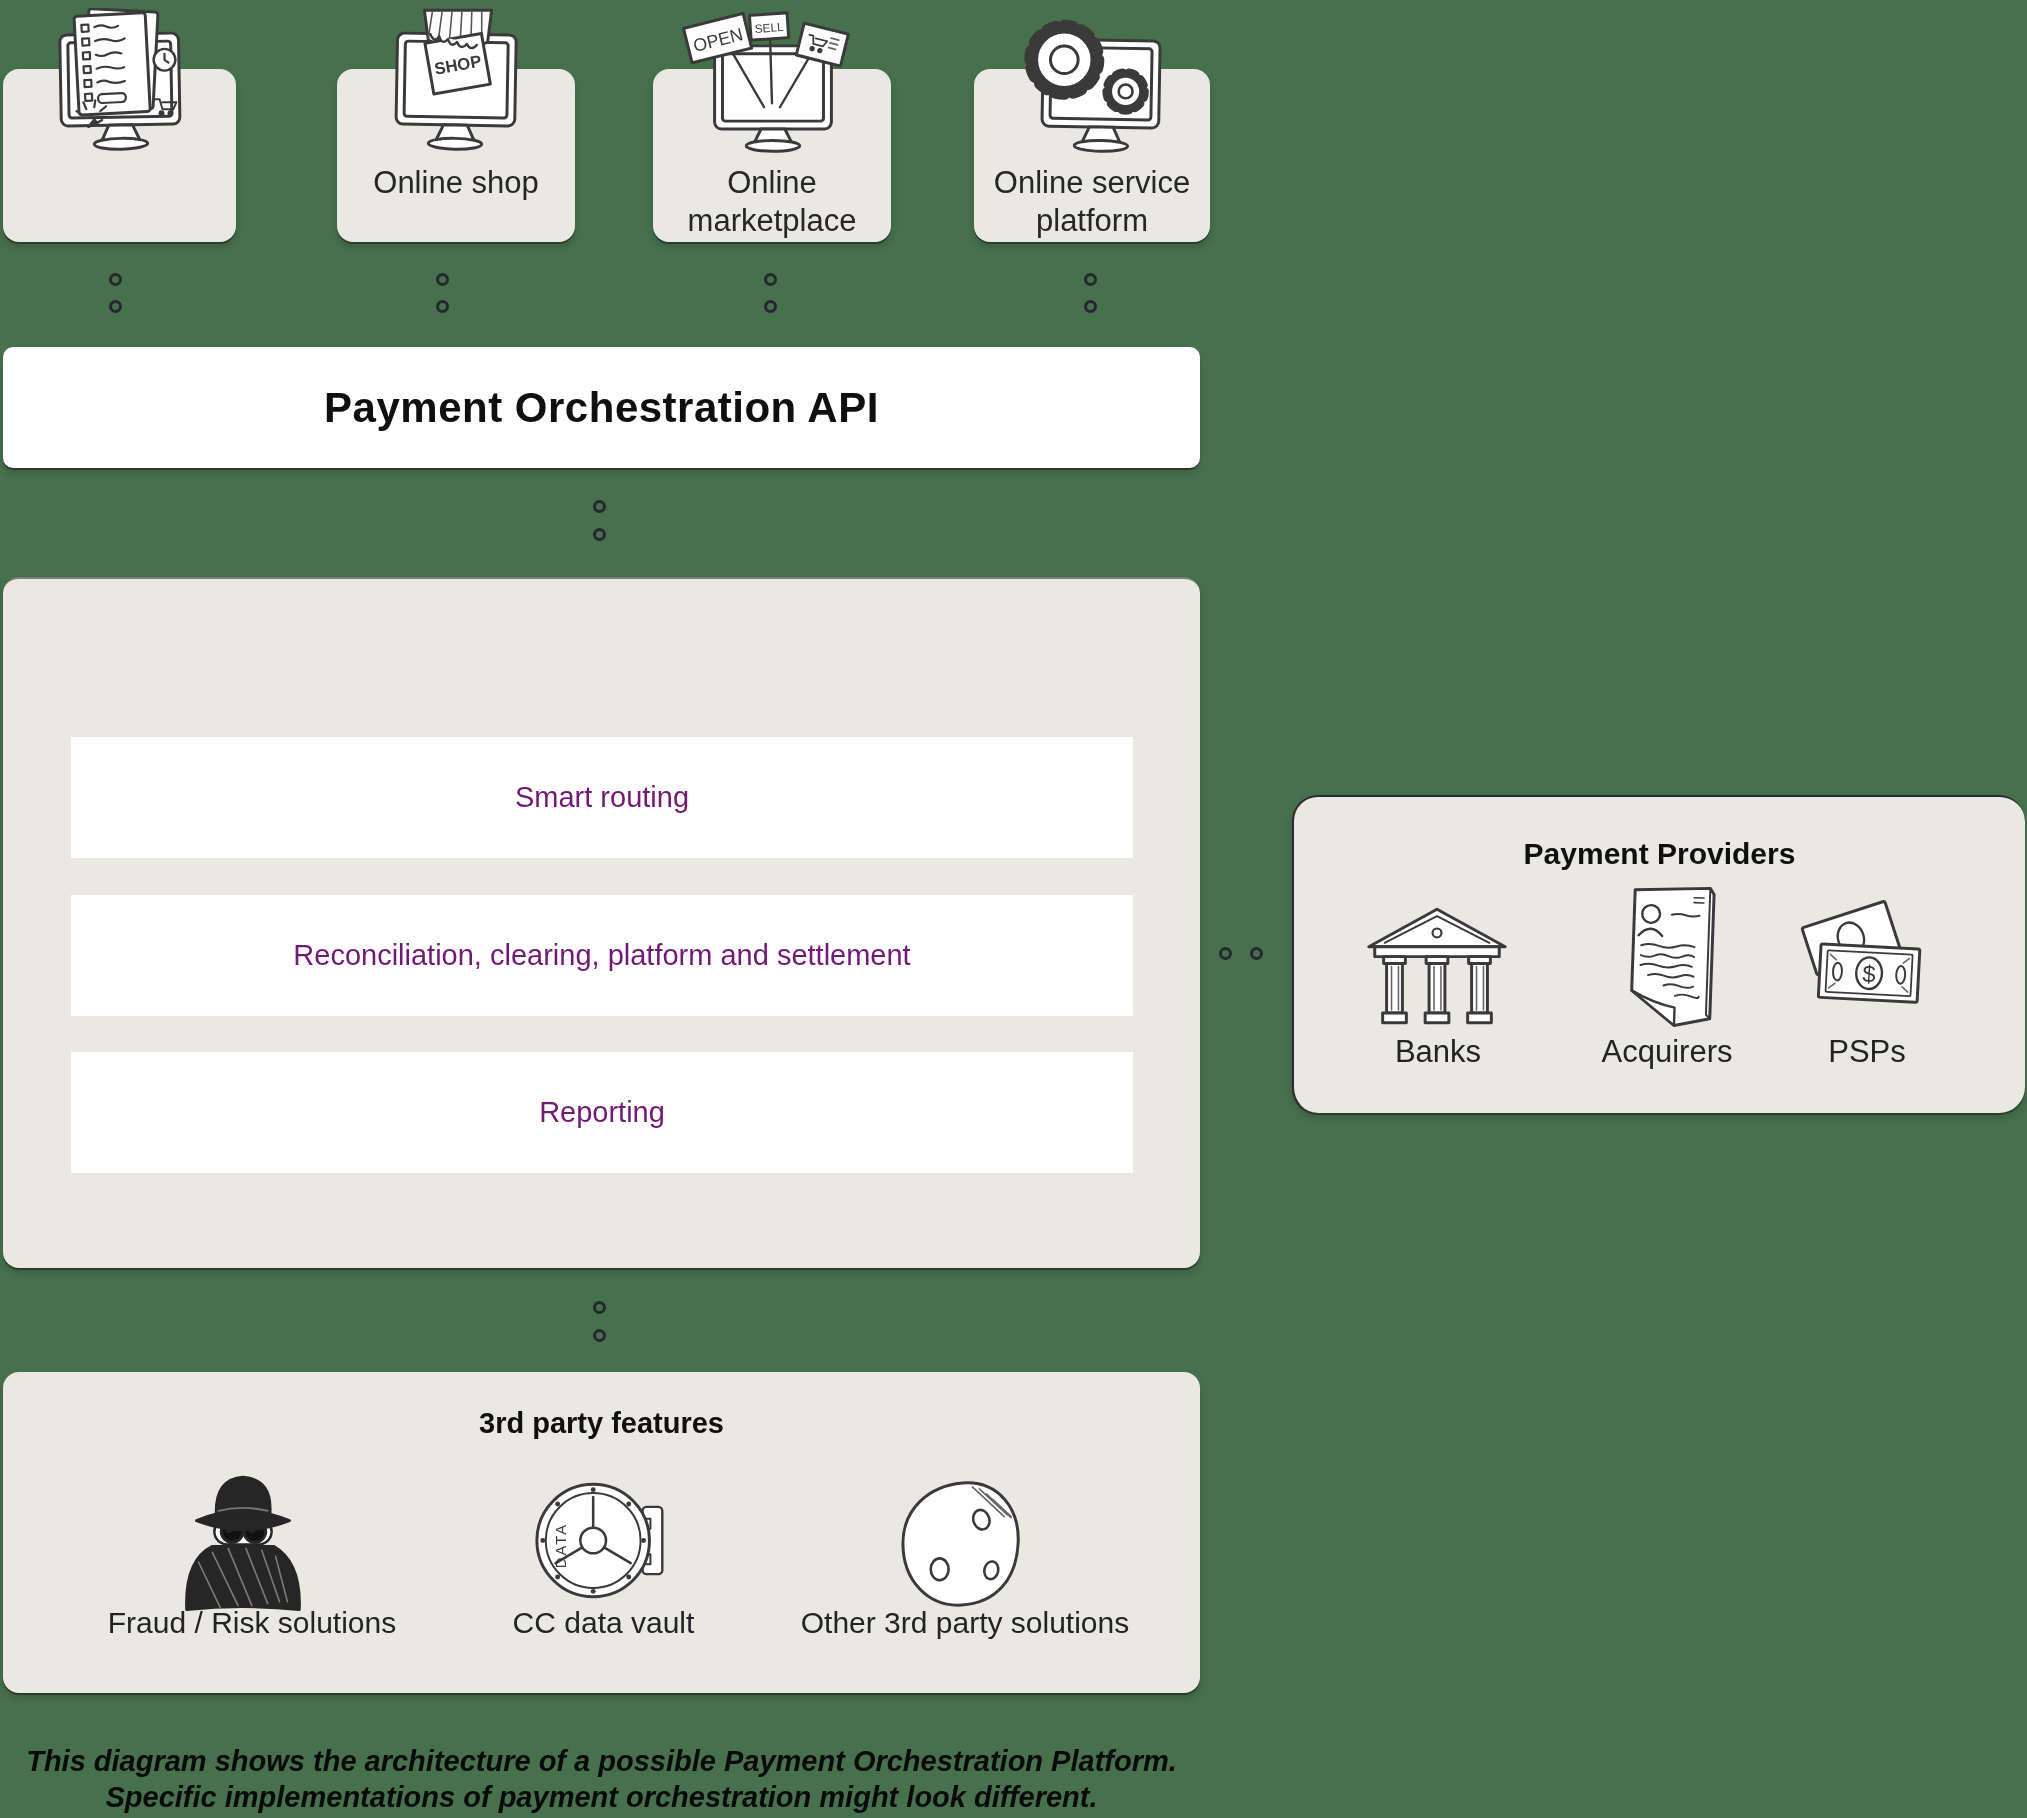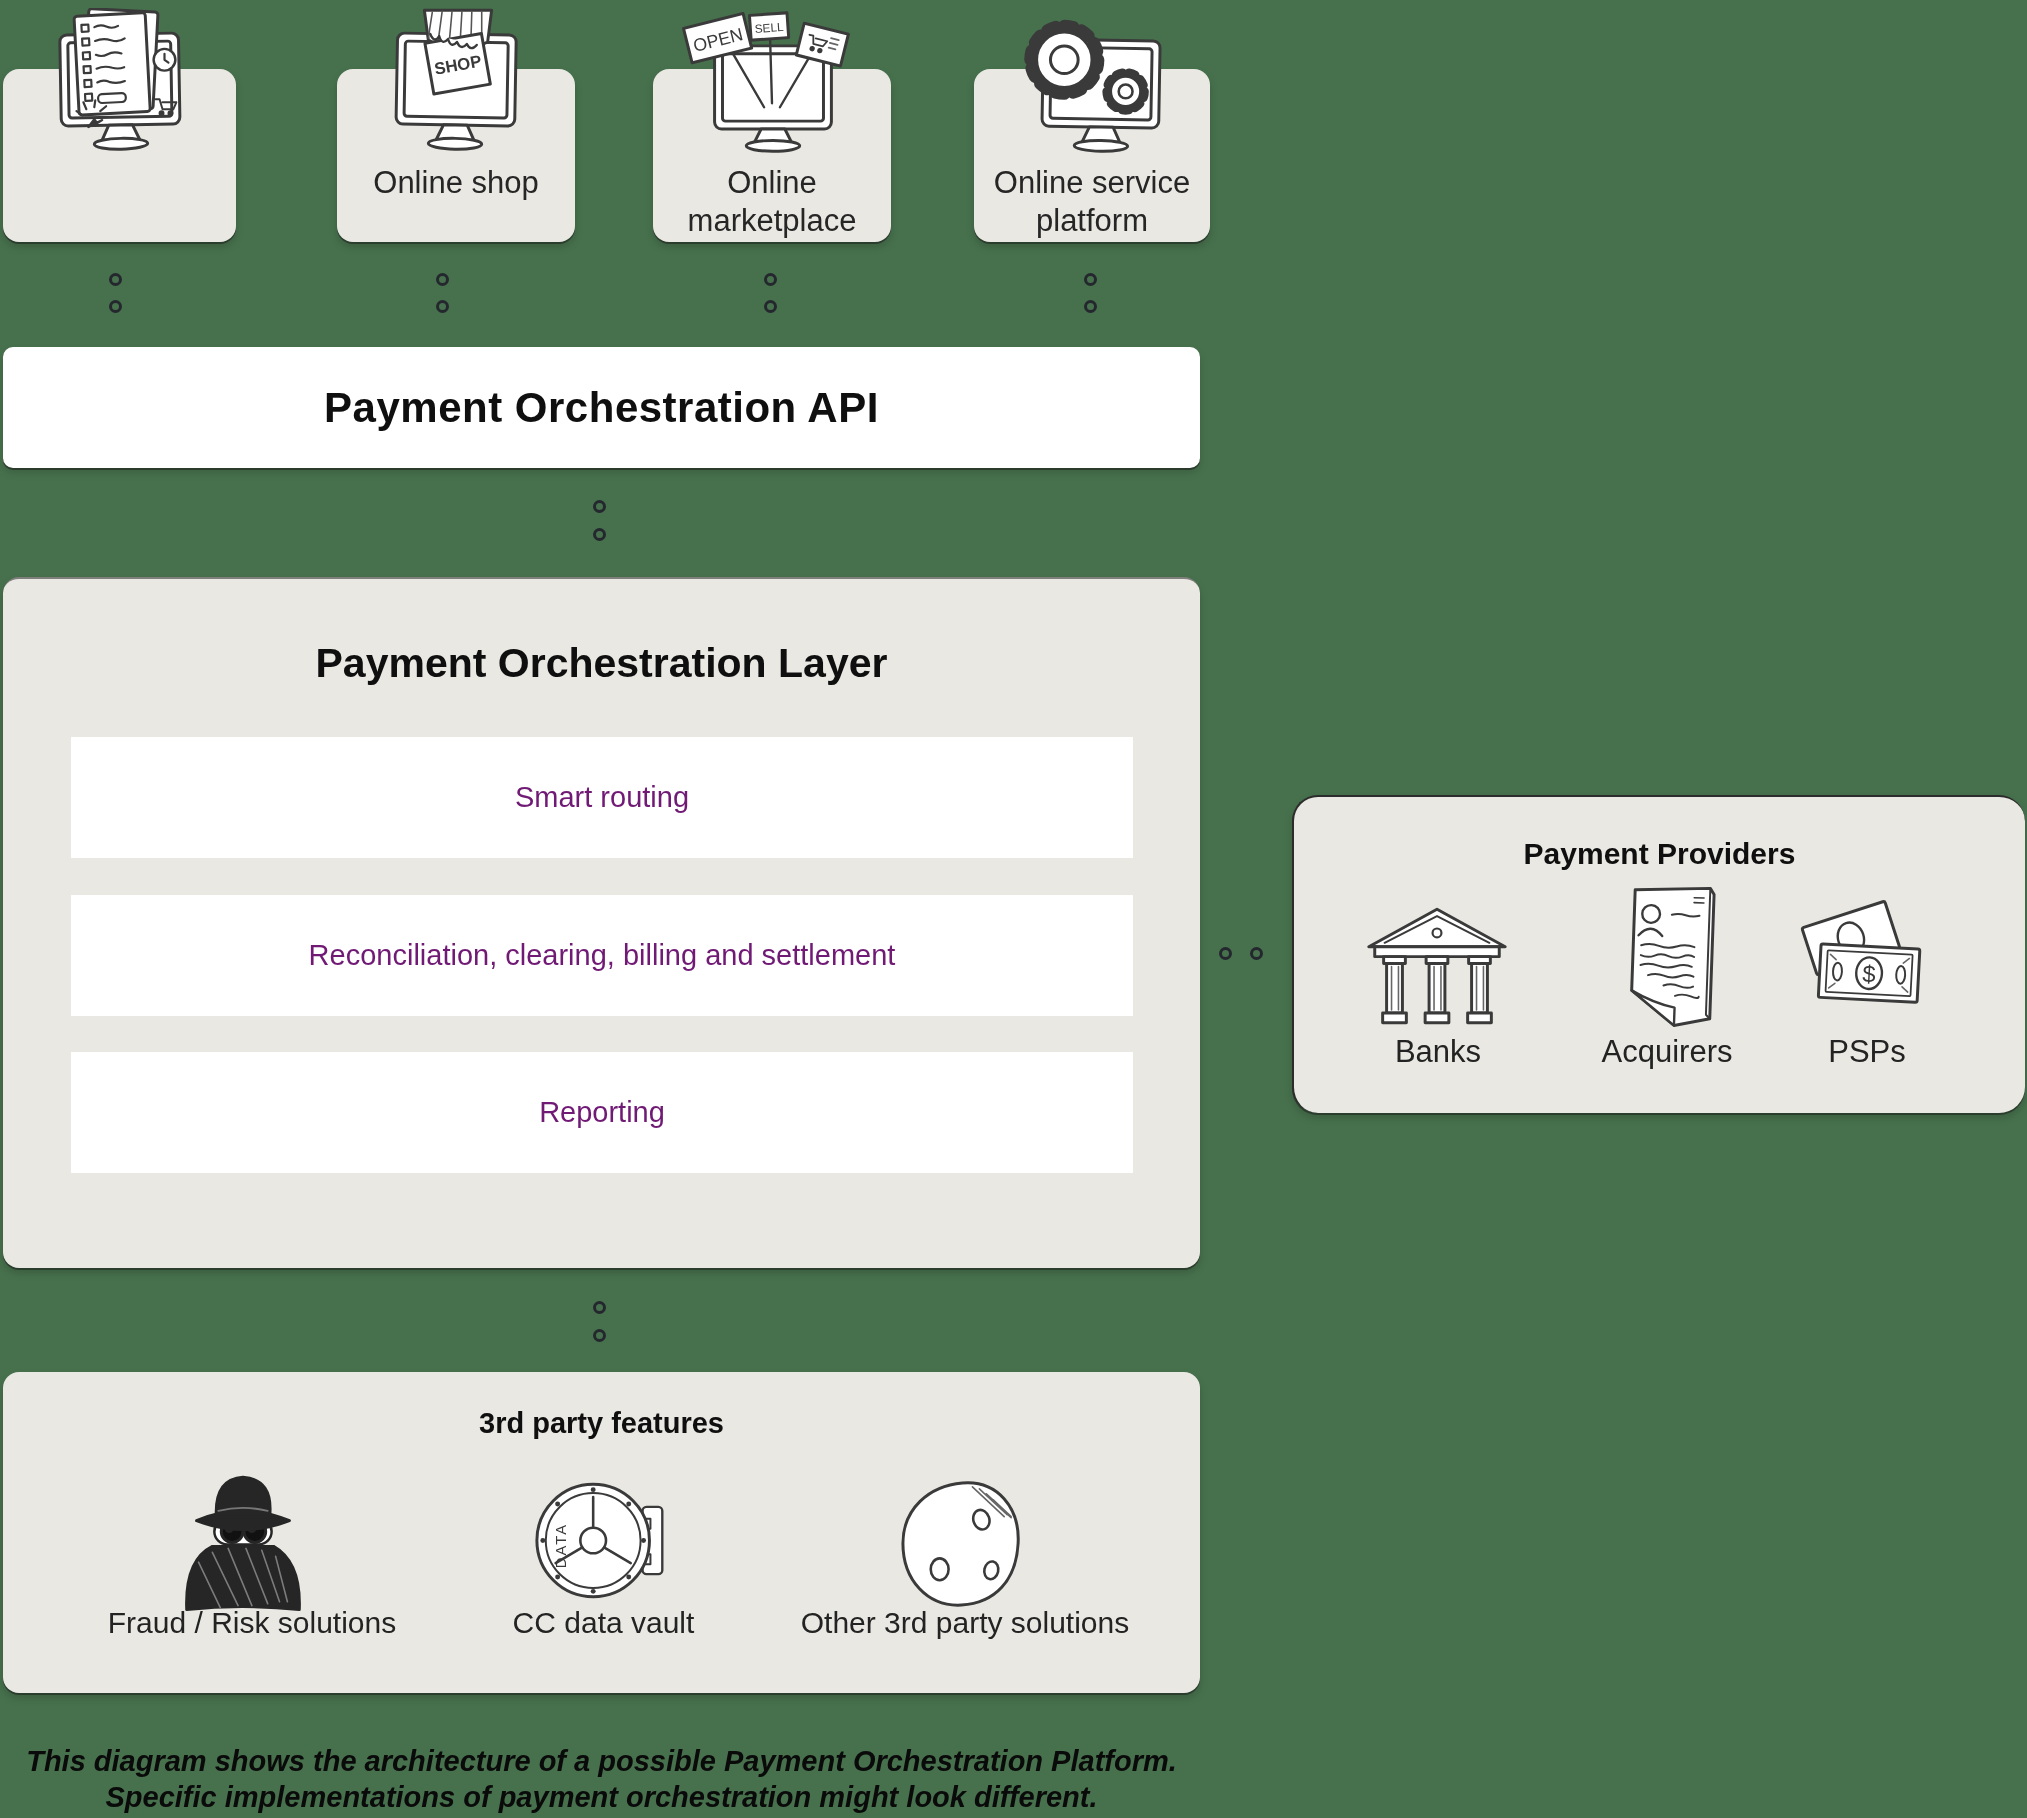--- a/index.html
+++ b/index.html
@@ -174,26 +174,25 @@
   <span class="dot" style="left:1084px;top:300px;"></span>
 
   <div class="whitebox" style="left:3px;top:347px;width:1197px;height:121px;">
     <div class="big-title" style="top:37px;font-size:42px;letter-spacing:0.5px;">Payment Orchestration API</div>
   </div>
 
   <span class="dot" style="left:593px;top:500px;"></span>
   <span class="dot" style="left:593px;top:528px;"></span>
 
   <div class="box" style="left:3px;top:577px;width:1197px;height:689px;border-top:2px solid rgba(40,40,40,0.55);">
-    <div class="big-title" style="top:61px;font-size:41px;">Payment Orchestration Layer</div>
     <div class="row" style="top:158px;">
       <span>Smart routing</span>
     </div>
     <div class="row" style="top:316px;">
-      <span>Reconciliation, clearing, billing and settlement</span>
+      <span>Reconciliation, clearing, platform and settlement</span>
     </div>
     <div class="row" style="top:473px;">
       <span>Reporting</span>
     </div>
   </div>
 
   <span class="dot" style="left:1219px;top:947px;"></span>
   <span class="dot" style="left:1250px;top:947px;"></span>
 
   <span class="dot" style="left:593px;top:1301px;"></span>

